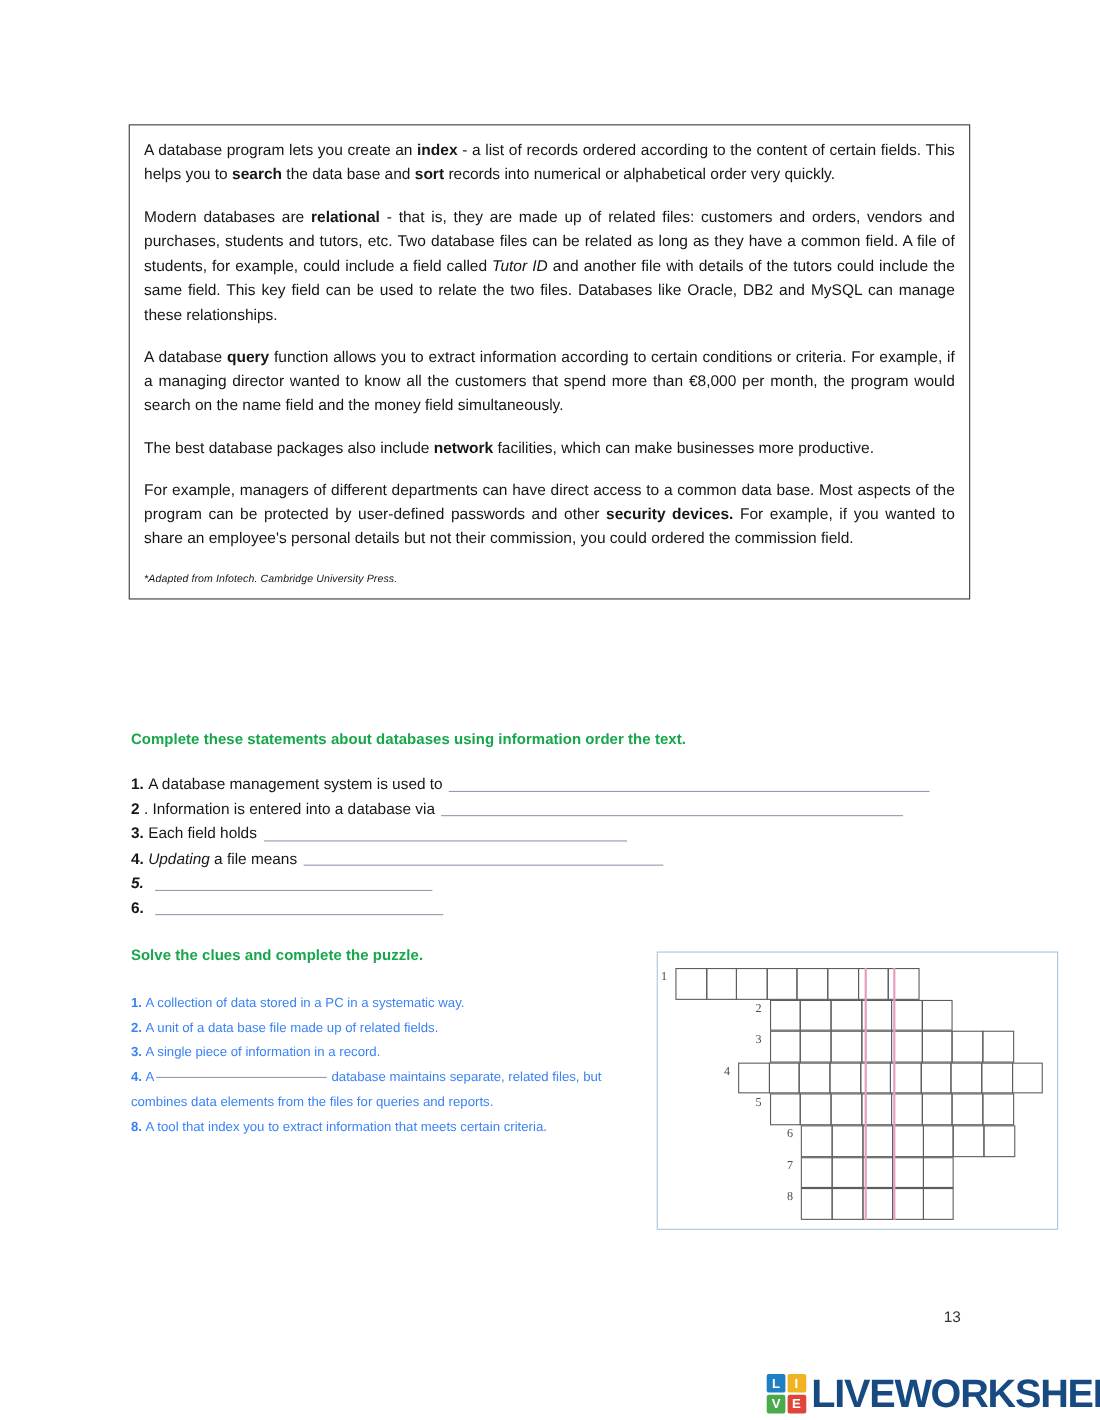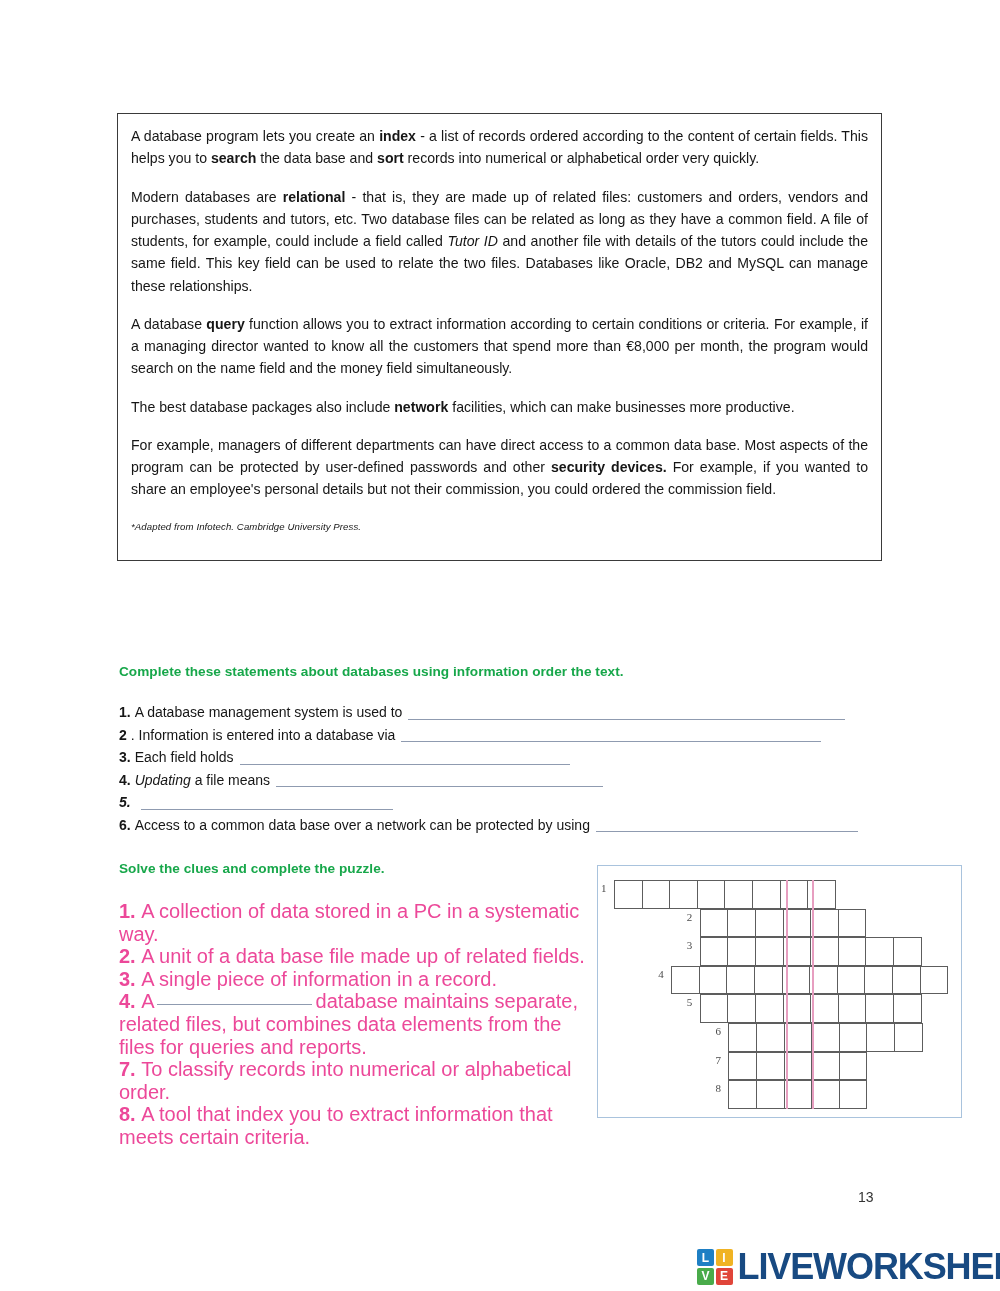--- a/index.html
+++ b/index.html
@@ -22,21 +22,21 @@
   }
 
   
   .textbox {
     position: absolute;
     left: 117px;
     top: 113px;
     width: 765px;
     box-sizing: border-box;
     border: 1.4px solid #3a3a3a;
-    padding: 11px 13px 24px 13px;
+    padding: 11px 13px 8px 13px;
     background: #fff;
   }
   .textbox p {
     margin: 0 0 16px 0;
     font-size: 14.1px;
     line-height: 1.58;
     text-align: justify;
     color: #161616;
   }
   .textbox p:last-of-type {
@@ -93,23 +93,23 @@
   }
 
   
   .clues {
     position: absolute;
     left: 119px;
     top: 900px;
     width: 470px;
   }
   .clue {
-    font-size: 20px;
+    font-size: 12px;
     line-height: 22.6px;
-    color: #ec4899;
+    color: #3b82f6;
   }
   .clue .num { font-weight: bold; }
   .inline-rule {
     display: inline-block;
     height: 1px;
     background: #8f9bb0;
     vertical-align: 3px;
   }
 
   
@@ -238,33 +238,31 @@
         <span class="num">4.</span>
         <span class="txt"><i>Updating </i>a file means</span>
         <span class="answer-rule" style="width: 327px;"></span>
       </div>
       <div class="statement-row">
         <span class="num italic-num">5.</span>
         <span class="answer-rule" style="width: 252px;"></span>
       </div>
       <div class="statement-row">
         <span class="num">6.</span>
-        <span class="txt">Access to a common data base over a network can be protected by using</span>
         <span class="answer-rule" style="width: 262px;"></span>
       </div>
     </div>
 
   <div class="green-heading" id="heading-puzzle">Solve the clues and complete the puzzle.</div>
 
   <div class="clues" id="clues-list">
       <div class="clue"><span class="num">1. </span><span>A collection of data stored in a PC in a systematic way.</span></div>
       <div class="clue"><span class="num">2. </span><span>A unit of a data base file made up of related fields.</span></div>
       <div class="clue"><span class="num">3. </span><span>A single piece of information in a record.</span></div>
       <div class="clue"><span class="num">4. </span><span>A</span><span class="inline-rule" style="width: 155px; margin-left: 2px; margin-right: 4px;"></span><span>database maintains separate, related files, but combines data elements from the files for queries and reports.</span></div>
-      <div class="clue"><span class="num">7. </span><span>To classify records into numerical or alphabetical order.</span></div>
       <div class="clue"><span class="num">8. </span><span>A tool that index you to extract information that meets certain criteria.</span></div>
     </div>
 
   <div class="puzzle-box">
     <div class="grid-layer" id="crossword-layer">
         <div class="xw-row" style="left: 16px; top: 14px;">
           <div class="xw-cell"></div>
           <div class="xw-cell"></div>
           <div class="xw-cell"></div>
           <div class="xw-cell"></div>

